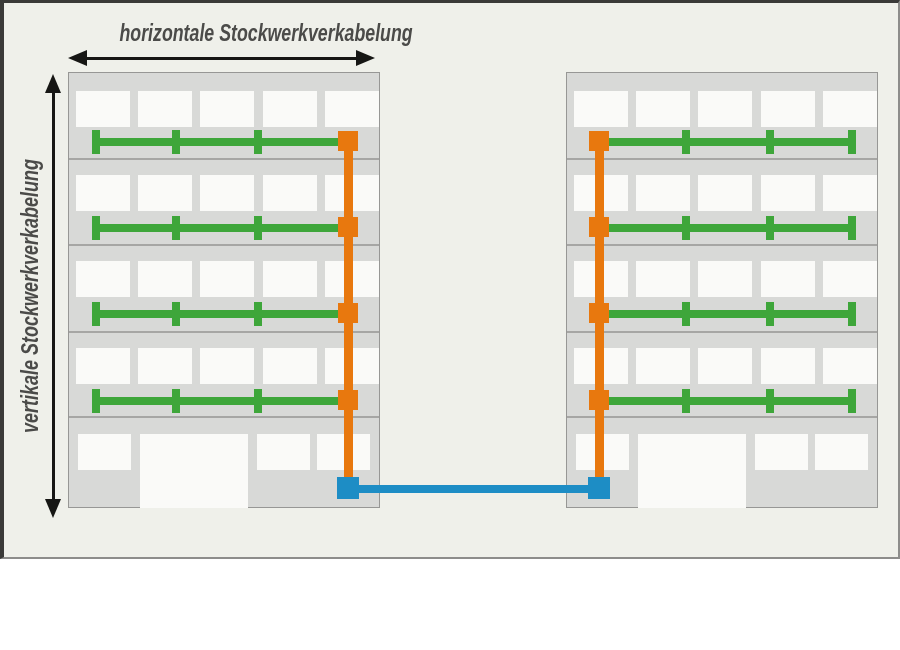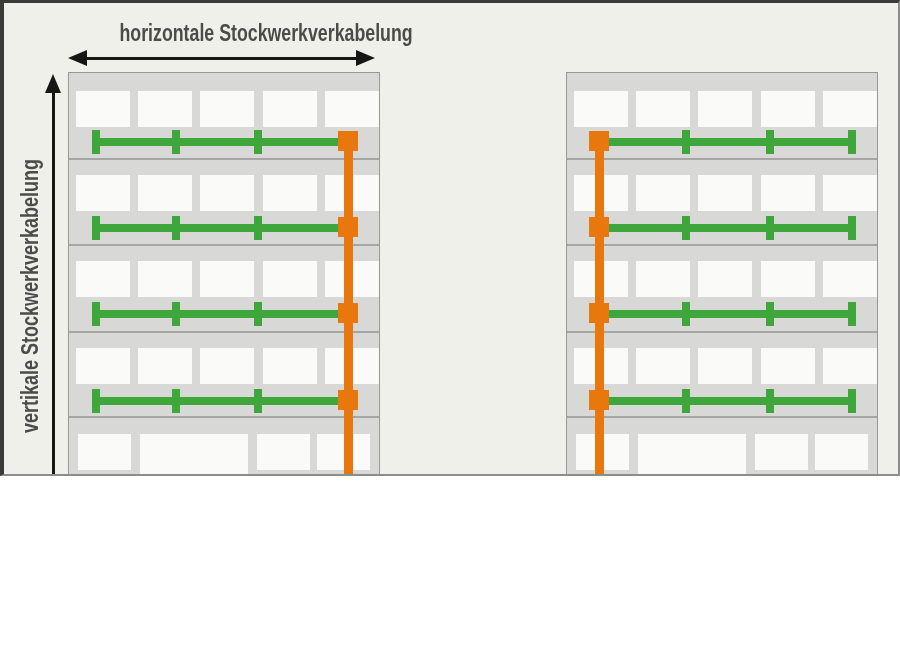--- a/index.html
+++ b/index.html
@@ -1,26 +1,27 @@
 <!DOCTYPE html>
 <html><head>
 <meta charset="utf-8">
 <style>
   html,body { margin:0; padding:0; }
   body { font-family: "Liberation Sans", sans-serif; }
   .frame {
     position: relative;
-    width: 900px; height: 476px;
+    width: 900px; height: 559px;
     box-sizing: border-box;
     background: #eff0ea;
     border-left: 4px solid #3a3a38;
     border-top: 3px solid #3a3a38;
     border-right: 2px solid #8d8d8b;
     border-bottom: 2px solid #8d8d8b;
     overflow: hidden;
+    font-style: italic;
   }
   
   .hlabel-wrap { position:absolute; left:64px; top:16px; width:307px; text-align:center; }
   .hlabel {
     display:inline-block; white-space:nowrap;
     font-weight:bold; font-size:24px;
     transform: scaleX(0.74); transform-origin:50% 50%;
   }
   .vlabel { position:absolute; left:26px; top:293px; width:0; height:0; }
   .vlabel-text {

